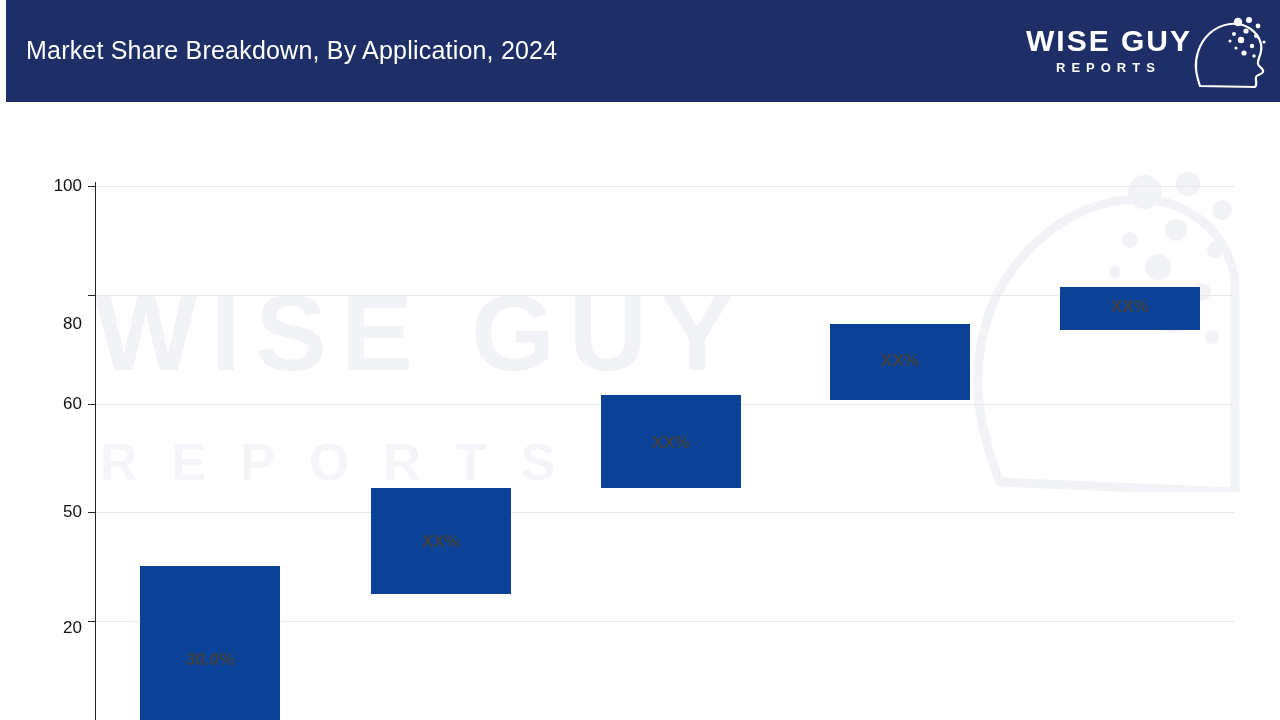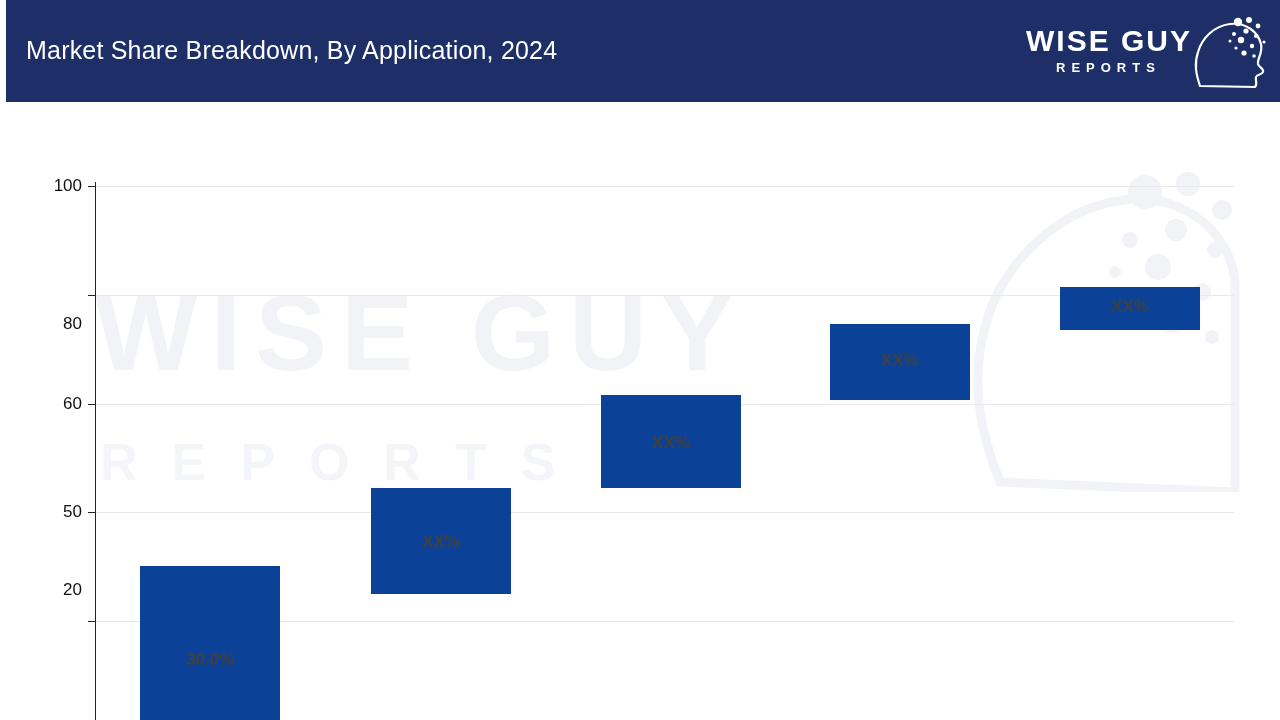--- a/index.html
+++ b/index.html
@@ -229,21 +229,21 @@
     <div class="tick-mark" style="top:84px;"></div>
     <div class="tick-mark" style="top:193px;"></div>
     <div class="tick-mark" style="top:302px;"></div>
     <div class="tick-mark" style="top:410px;"></div>
     <div class="tick-mark" style="top:519px;"></div>
 
     <div class="tick-label" style="top:84px;">100</div>
     <div class="tick-label" style="top:193px;margin-top:29px;">80</div>
     <div class="tick-label" style="top:302px;">60</div>
     <div class="tick-label" style="top:410px;">50</div>
-    <div class="tick-label" style="top:488px;">20</div>
+    <div class="tick-label" style="top:526px;">20</div>
     <div class="tick-label" style="top:627px;">0</div>
 
     <div class="bar" style="left:140px; top:464px; width:140px; height:163px;"></div>
     <div class="bar-label" style="left:210px; top:548px;font-style:italic;">30.0%</div>
 
     <div class="bar" style="left:371px; top:386px; width:140px; height:106px;"></div>
     <div class="bar-label" style="left:441px; top:430px;">XX%</div>
 
     <div class="bar" style="left:601px; top:293px; width:140px; height:93px;"></div>
     <div class="bar-label" style="left:671px; top:331px;">XX%</div>

